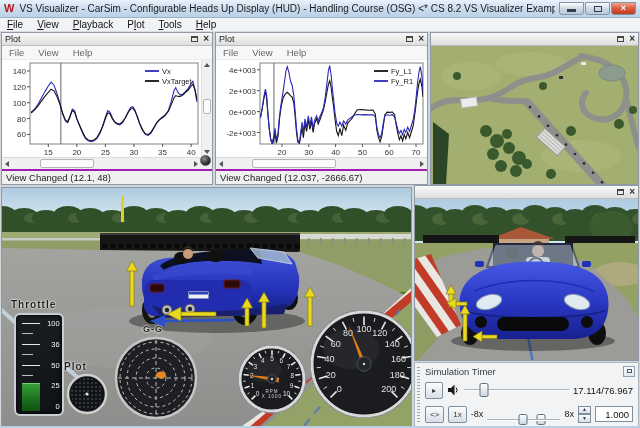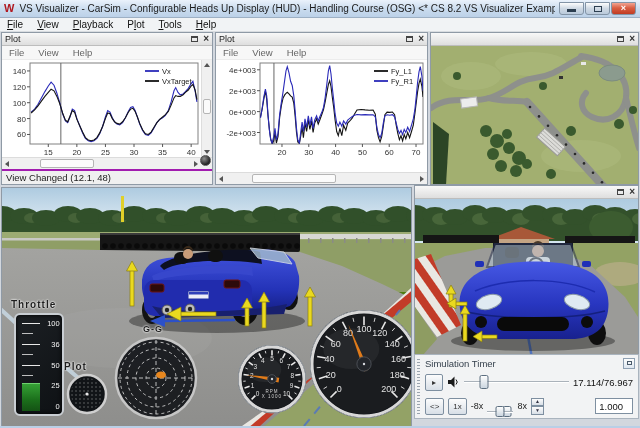--- a/index.html
+++ b/index.html
@@ -58,42 +58,42 @@
     box-shadow:inset 0 0 4px #000; }
   #throttle-body{ position:relative; width:100%; height:100%; }
   .th-line{ position:absolute; height:1px; background:#e8e8e8; left:12%; }
   .th-line.major{ width:40%; }
   .th-line.minor{ width:26%; opacity:.8; }
   .th-lab{ position:absolute; right:5%; font-size:7.5px; color:#f2f2f2; transform:translateY(-50%); }
   #throttle-fill{ position:absolute; left:12%; width:40%; background:linear-gradient(#35a035,#1b6e1b 60%,#145214);
     border-top:1px solid #6fd06f; z-index:1; }
   .gsvg{ position:absolute; z-index:8; }
   
-  #timer{ position:absolute; left:414px; top:354px; width:225px; height:65px; background:#f2f3f4;
+  #timer{ position:absolute; left:414px; top:362px; width:225px; height:65px; background:#f2f3f4;
     border:1px solid #aab4be; display:flex; flex-direction:column; }
   .grip{ position:absolute; left:2px; top:4px; bottom:4px; width:3px;
     background:repeating-linear-gradient(#9aa4ae 0 1px, transparent 1px 3px); }
   .tm-title{ display:flex; align-items:center; height:15px; padding:1px 3px 0 10px; font-size:9.5px; color:#35404c; }
   .tm-title .t{ flex:1; }
   .tm-mini{ width:12px; height:11px; border:1px solid #8fa0b2; background:linear-gradient(#fdfdfd,#dde6ef);
     display:flex; align-items:center; justify-content:center; }
   .tm-mini .bx{ width:5px; height:4px; border:1px solid #4a5a6a; }
   .tm-row{ display:flex; align-items:center; height:24px; padding:0 5px 0 10px; gap:4px; }
   .tbtn{ height:17px; border:1px solid #7e8fa0; border-radius:2px; background:linear-gradient(#fcfcfc,#d8dfe7);
     font-size:8px; color:#333; display:flex; align-items:center; justify-content:center; padding:0 4px; min-width:18px; }
   .slider{ position:relative; flex:1; height:14px; }
   .slider .track{ position:absolute; left:0; right:0; top:6px; height:2px; background:#aab2ba; border-bottom:1px solid #fff; }
   .slider .thumb{ position:absolute; top:0px; width:9px; height:14px; border:1px solid #5c6e80; border-radius:2px;
     background:linear-gradient(#fdfdfd,#ccd6e0); transform:translateX(-50%); }
   .tm-text{ font-size:9.5px; color:#111; white-space:nowrap; }
   .spinner{ display:flex; flex-direction:column; width:13px; height:17px; }
   .spinner span{ flex:1; border:1px solid #7e8fa0; background:linear-gradient(#fcfcfc,#d8dfe7);
     font-size:5px; color:#334; display:flex; align-items:center; justify-content:center; line-height:1; }
-  .spd{ width:38px; height:16px; border:1px solid #7e8fa0; font-size:9.5px; text-align:right; padding-right:9px;
-    font-family:"Liberation Sans",sans-serif; color:#111; background:#fff;margin-left:47px; }
+  .spd{ width:38px; height:16px; border:1px solid #7e8fa0; font-size:9.5px; text-align:right; padding-right:3px;
+    font-family:"Liberation Sans",sans-serif; color:#111; background:#fff; }
   .stack{ display:flex; flex-direction:column; flex:1; gap:0; }
   .stack .slider{ height:11px; }
   .stack .slider .track{ top:5px; }
   .stack .slider .thumb{ height:11px; top:0; }
   .lab8{ font-size:9px; color:#222; }
 </style>
 </head>
 <body>
 
 <div id="app">
@@ -237,20 +237,21 @@
           <text x="175" y="14" font-size="7.5" fill="#222" font-family="Liberation Sans, sans-serif">Fy_L1</text>
           <line x1="158" y1="21" x2="172" y2="21" stroke="#2a2ab8" stroke-width="1.8"></line>
           <text x="175" y="24" font-size="7.5" fill="#222" font-family="Liberation Sans, sans-serif">Fy_R1</text>
         </svg>
     </div>
     <div class="hscroll">
       <span class="tri-left"></span>
       <div class="hs-thumb" style="left:36px;width:84px;"></div>
       <span class="tri-right"></span>
     </div>
+    <div class="pw-status">View Changed (12.037, -2666.67)</div>
   </div>
 
   <div class="cw" id="aerial" style="left:430px;top:32px;width:209px;height:153px;">
     <div class="cw-title">
       <span class="t"></span>
       <span class="cw-icons">
         <span class="ico-max"></span>
         <span class="ico-close">×</span>
       </span>
     </div>

